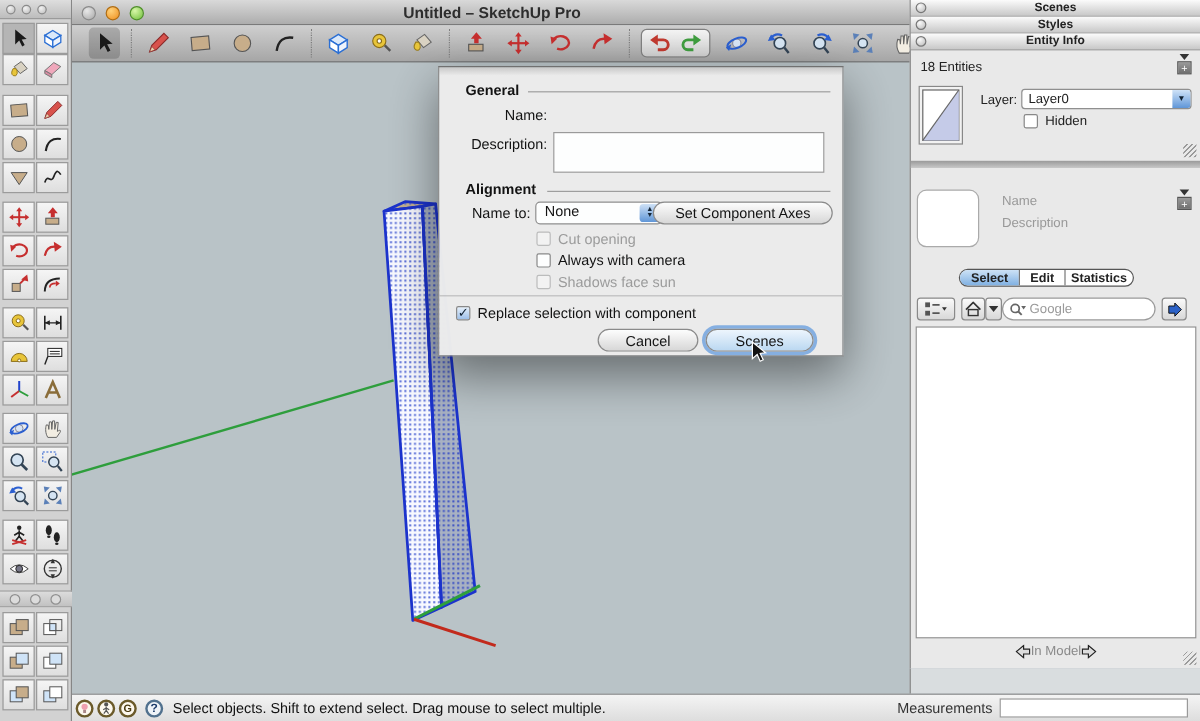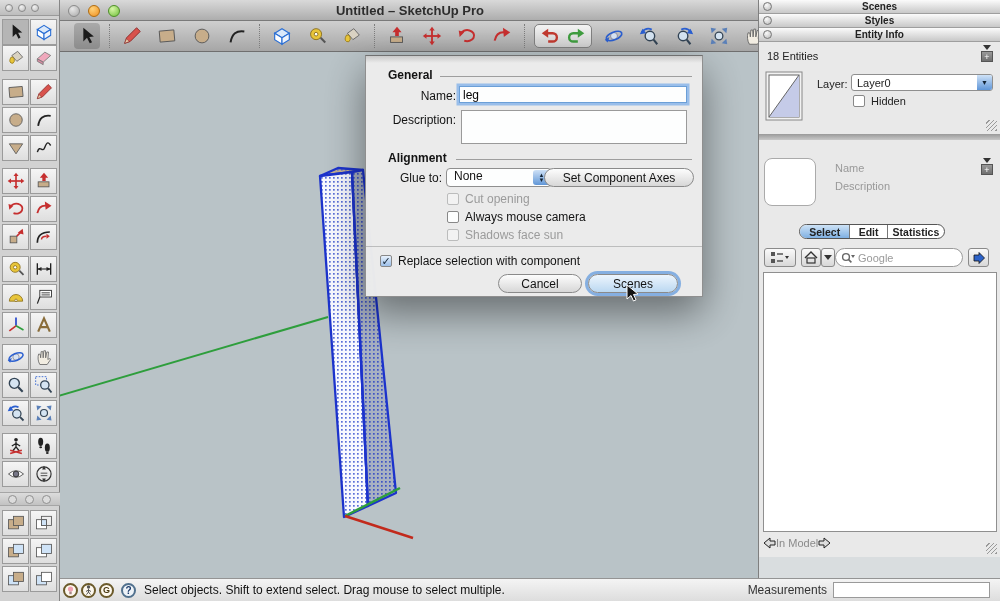--- a/index.html
+++ b/index.html
@@ -102,21 +102,21 @@
   .tabs .tab:first-child { border-left:none; }
   .tabs .tab.active { background:linear-gradient(#cde2f6,#7fb0e2); }
   .sq-btn { position:absolute; height:19px; border:1px solid #8a8a8a; border-radius:3px;
     background:linear-gradient(#fafafa,#d8d8d8); display:flex; align-items:center; justify-content:center; }
   .search-pill { position:absolute; left:76px; top:95px; width:128px; height:19px; border:1px solid #9a9a9a;
     border-radius:10px; background:#fff; display:flex; align-items:center; padding-left:5px; gap:3px; }
   .search-pill .ph { color:#9a9a9a; font-size:11px; }
   .comp-list { position:absolute; left:4px; top:119px; width:234px; height:260px;
     background:#fff; border:1px solid #8f8f8f; }
   .inmodel-bar { position:absolute; left:4px; top:381px; width:234px; height:17px;
-    display:flex; align-items:center; justify-content:flex-start; color:#8a8a8a; }
+    display:flex; align-items:center; justify-content:center; color:#8a8a8a; }
   .gap-strip { position:absolute; left:758px; top:557px; width:242px; height:21px;
     background:#d9dddf; border-left:1px solid #7f7f7f; z-index:20; }
 
   
   .statusbar { position:absolute; left:60px; top:578px; width:940px; height:23px;
     background:linear-gradient(#f4f4f4,#dddddd); border-top:1px solid #949494; z-index:25;
     display:flex; align-items:center; font-size:12px; color:#111; }
   .ring-icon { width:15px; height:15px; border-radius:50%; border:2px solid #6b5a2a; background:#fdf8ee;
     margin-left:3px; display:flex; align-items:center; justify-content:center;
     font-size:9px; font-weight:bold; color:#4a3a10; }
@@ -312,43 +312,42 @@
         <path d="M14.5 14.5 L20 20" stroke="#345" stroke-width="2.6"></path>
       </svg>
     </span>
 </div>
 
 <div class="dialog">
   <div class="sect-label" style="left:22px;top:12px">General</div>
   <div class="sect-rule" style="left:74px;top:20px;width:252px"></div>
 
   <div class="dlg-label" style="left:20px;top:33px;width:70px">Name:</div>
-  <input class="name-input" type="text" value="leg" style="">
 
   <div class="dlg-label" style="left:10px;top:57px;width:80px">Description:</div>
   <div class="desc-box"></div>
 
   <div class="sect-label" style="left:22px;top:95px">Alignment</div>
   <div class="sect-rule" style="left:90px;top:103px;width:236px"></div>
 
-  <div class="dlg-label" style="left:8px;top:115px;width:68px">Glue to:</div>
+  <div class="dlg-label" style="left:8px;top:115px;width:68px">Name to:</div>
   <div class="dropdown">
     <span>None</span>
     <span class="stepper">
         <span>▲</span>
         <span>▼</span>
       </span>
   </div>
   <button class="pill-btn" style="left:178px;top:112px;width:150px">Set Component Axes</button>
 
   <span class="chk disabled" style="left:81px;top:137px"></span>
   <span class="chk-label disabled" style="left:99px;top:136px">Cut opening</span>
 
   <span class="chk" style="left:81px;top:155px"></span>
-  <span class="chk-label" style="left:99px;top:154px">Always mouse camera</span>
+  <span class="chk-label" style="left:99px;top:154px">Always with camera</span>
 
   <span class="chk disabled" style="left:81px;top:173px"></span>
   <span class="chk-label disabled" style="left:99px;top:172px">Shadows face sun</span>
 
   <div class="dlg-divider"></div>
 
   <span class="chk checked" style="left:14px;top:199px">✓</span>
   <span class="chk-label" style="left:32px;top:198px">Replace selection with component</span>
 
   <button class="pill-btn" style="left:132px;top:218px;width:84px">Cancel</button>

